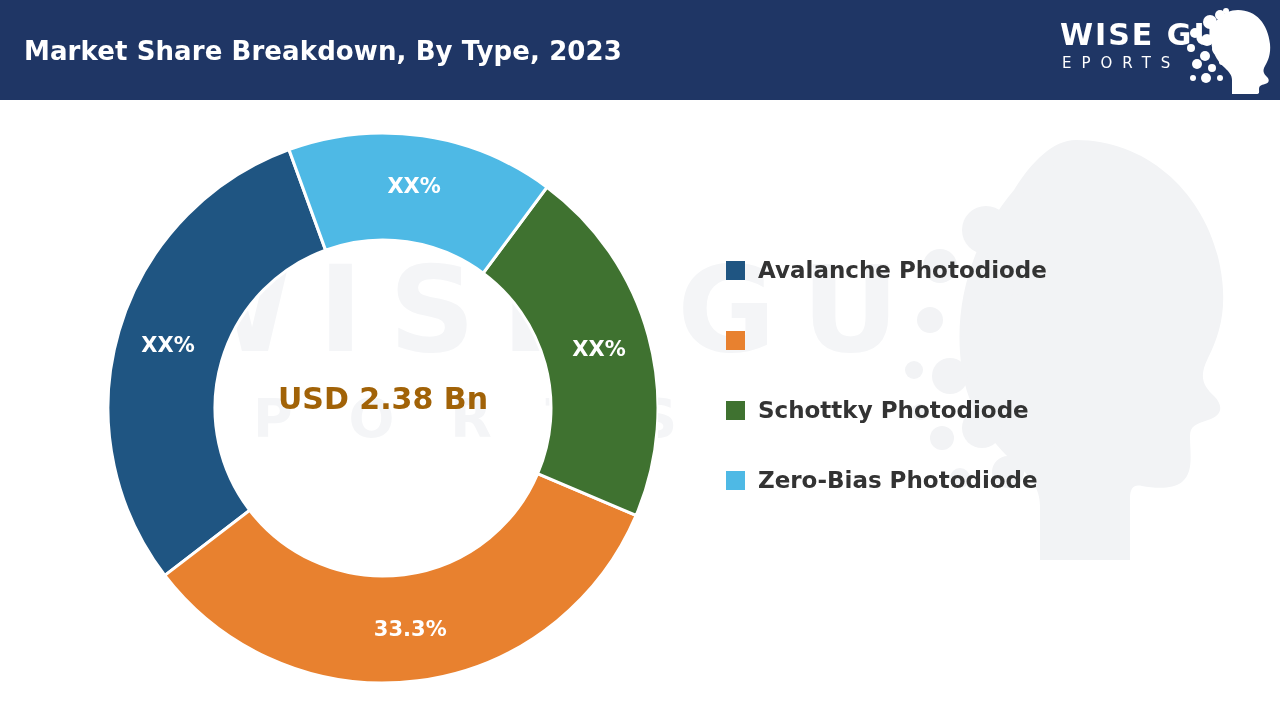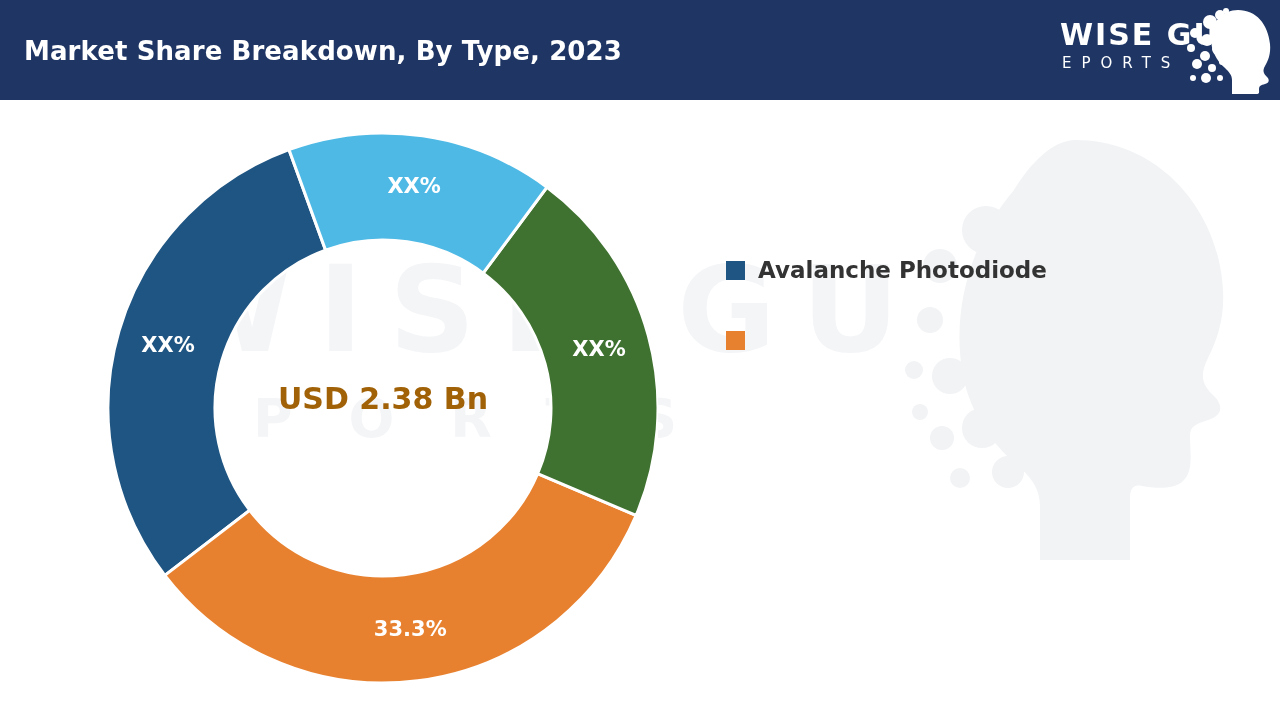--- a/index.html
+++ b/index.html
@@ -245,15 +245,23 @@
   </div>
 
   <div id="legend">
     <div class="legend-item">
       <span class="legend-swatch" style="background: rgb(31, 85, 130);"></span>
       <span class="legend-label">Avalanche Photodiode</span>
     </div>
     <div class="legend-item">
       <span class="legend-swatch" style="background: rgb(232, 129, 47);"></span>
     </div>
+    <div class="legend-item">
+      <span class="legend-swatch" style="background: rgb(63, 114, 48);"></span>
+      <span class="legend-label">Schottky Photodiode</span>
+    </div>
+    <div class="legend-item">
+      <span class="legend-swatch" style="background: rgb(78, 185, 229);"></span>
+      <span class="legend-label">Zero-Bias Photodiode</span>
+    </div>
   </div>
 
 </div>
 
 </body></html>

